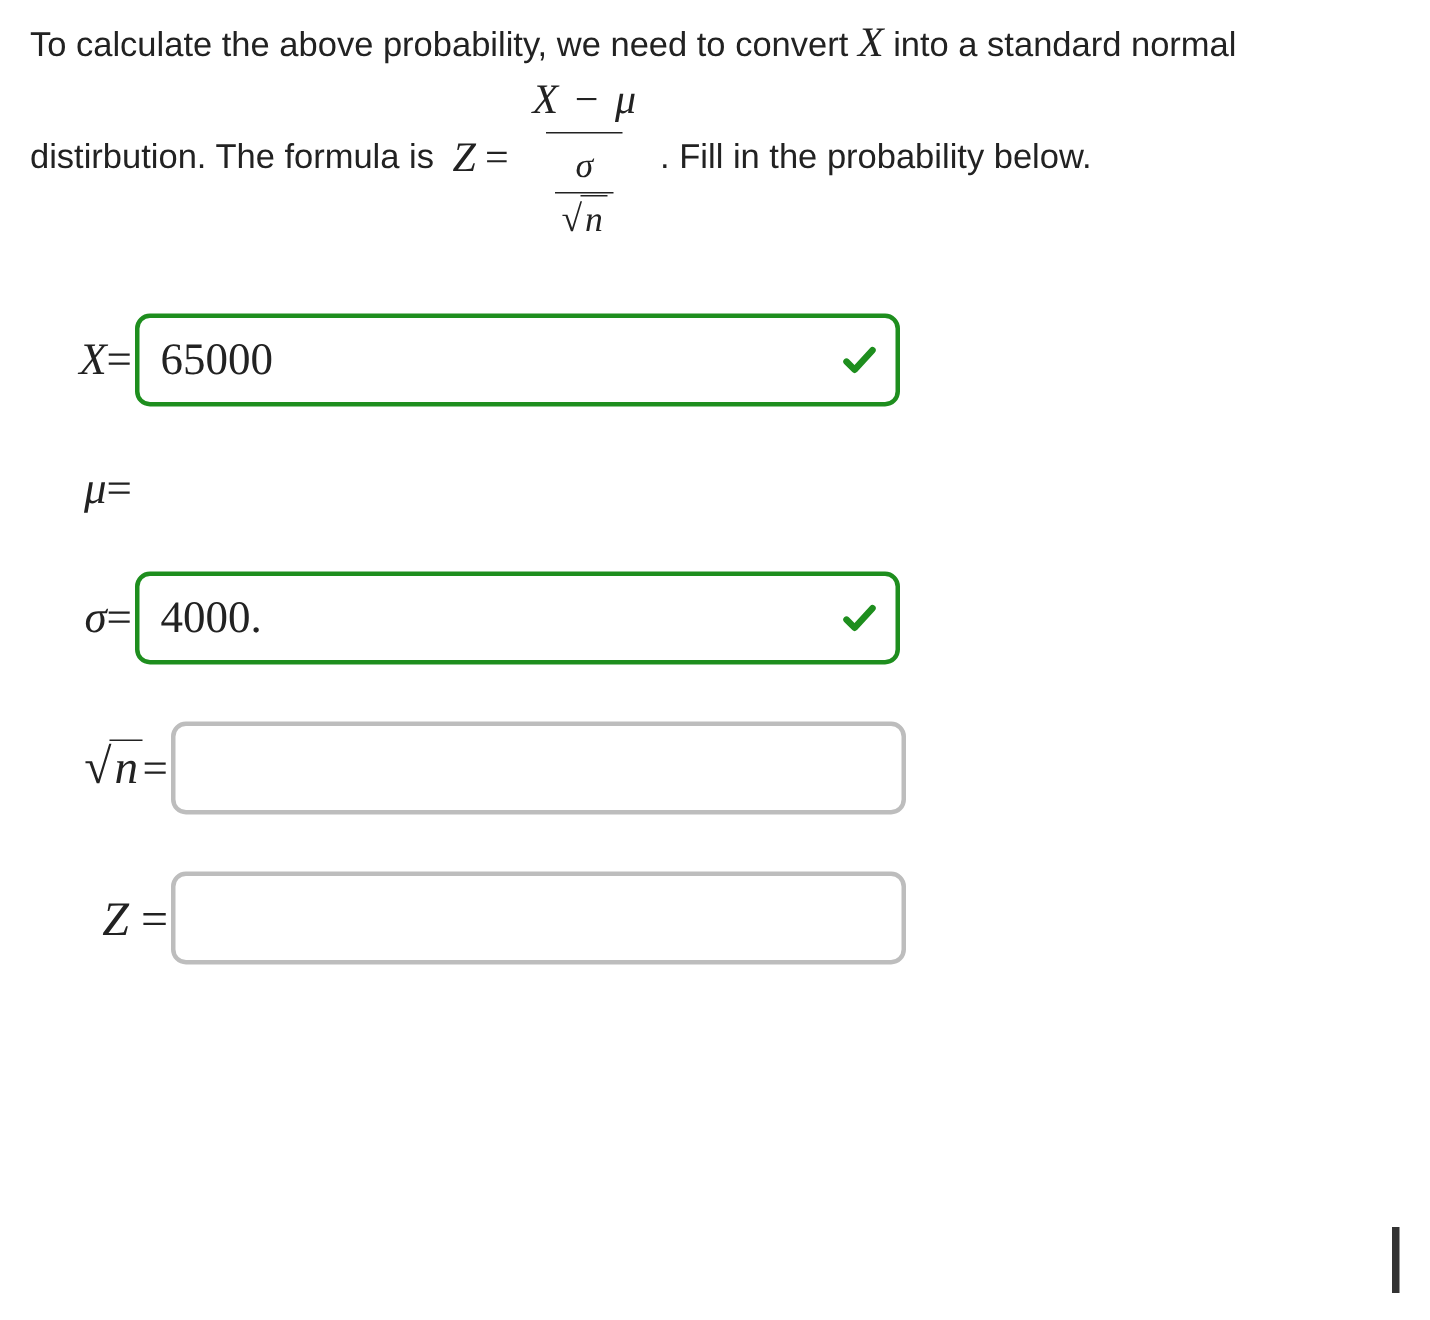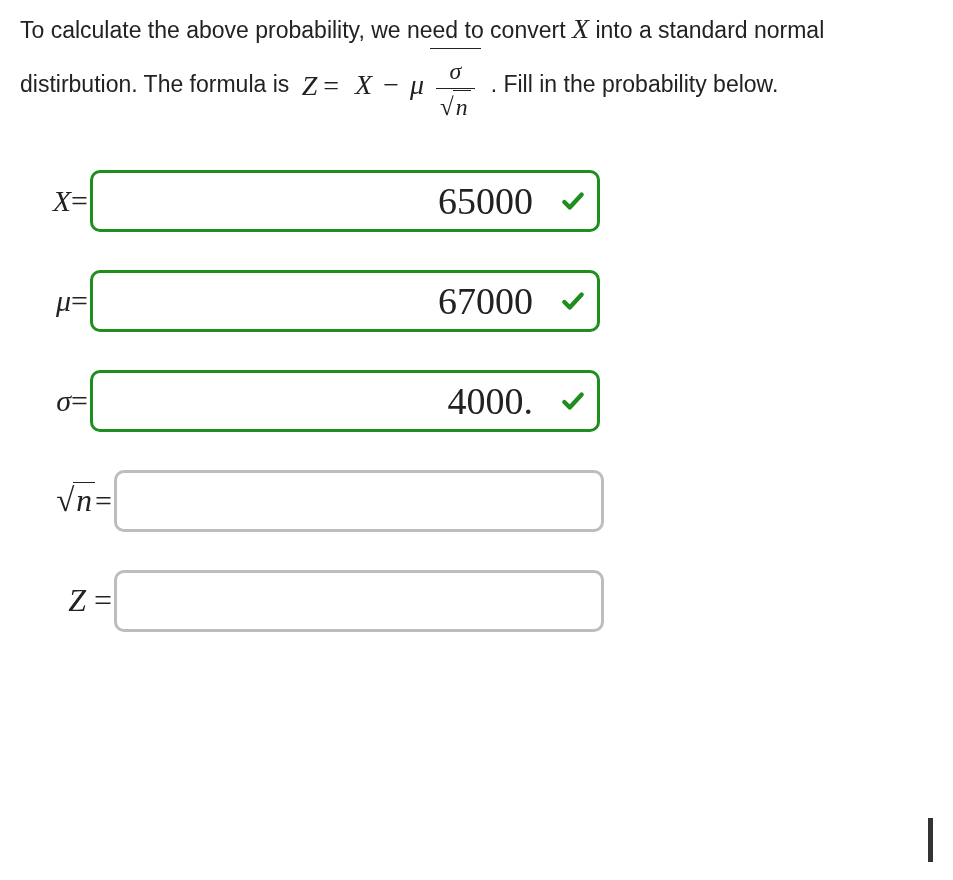--- a/index.html
+++ b/index.html
@@ -24,21 +24,21 @@
       align-items: center;
       vertical-align: middle;
       font-style: italic;
       font-family: Georgia, serif;
       margin: 0 6px;
     }
     .var { font-style: italic; font-family: Georgia, serif; }
     .eq { font-style: normal; margin: 0 6px; }
     .fraction {
       display: inline-flex;
-      flex-direction: row;
+      flex-direction: column;
       align-items: center;
       vertical-align: middle;
       margin: 0 4px;
     }
     .fraction .num { padding: 0 6px 2px; }
     .fraction .den { border-top: 1.5px solid #222; padding: 2px 6px 0; }
     .subfraction {
       display: inline-flex;
       flex-direction: column;
       align-items: center;
@@ -76,26 +76,25 @@
     .input-wrap {
       position: relative;
       display: inline-block;
     }
     .input-field {
       width: 510px;
       height: 62px;
       border-radius: 10px;
       border: 3px solid #bdbdbd;
       background: #fff;
-      font-size: 38px;
+      font-size: 30px;
       font-family: Georgia, serif;
       padding: 0 64px 0 14px;
       color: #222;
       outline: none;
-      text-align: right;
     }
     .input-field.correct {
       border-color: #1e8e1e;
     }
     .check-icon {
       position: absolute;
       right: 14px;
       top: 50%;
       transform: translateY(-50%);
       width: 26px;
@@ -152,28 +151,20 @@
       <span class="check-icon">
         <svg viewBox="0 0 24 24" fill="none" stroke="#1e8e1e" stroke-width="4" stroke-linecap="round" stroke-linejoin="round">
             <polyline points="4,13 9,18 20,6"></polyline>
           </svg>
       </span>
     </span>
   </div>
 
   <div class="field-row">
     <span class="label"><span>μ</span><span class="op">=</span></span>
-    <span class="input-wrap">
-      <input class="input-field correct" value="67000" style="">
-      <span class="check-icon">
-        <svg viewBox="0 0 24 24" fill="none" stroke="#1e8e1e" stroke-width="4" stroke-linecap="round" stroke-linejoin="round">
-            <polyline points="4,13 9,18 20,6"></polyline>
-          </svg>
-      </span>
-    </span>
   </div>
 
   <div class="field-row">
     <span class="label"><span>σ</span><span class="op">=</span></span>
     <span class="input-wrap">
       <input class="input-field correct" value="4000." style="">
       <span class="check-icon">
         <svg viewBox="0 0 24 24" fill="none" stroke="#1e8e1e" stroke-width="4" stroke-linecap="round" stroke-linejoin="round">
             <polyline points="4,13 9,18 20,6"></polyline>
           </svg>

